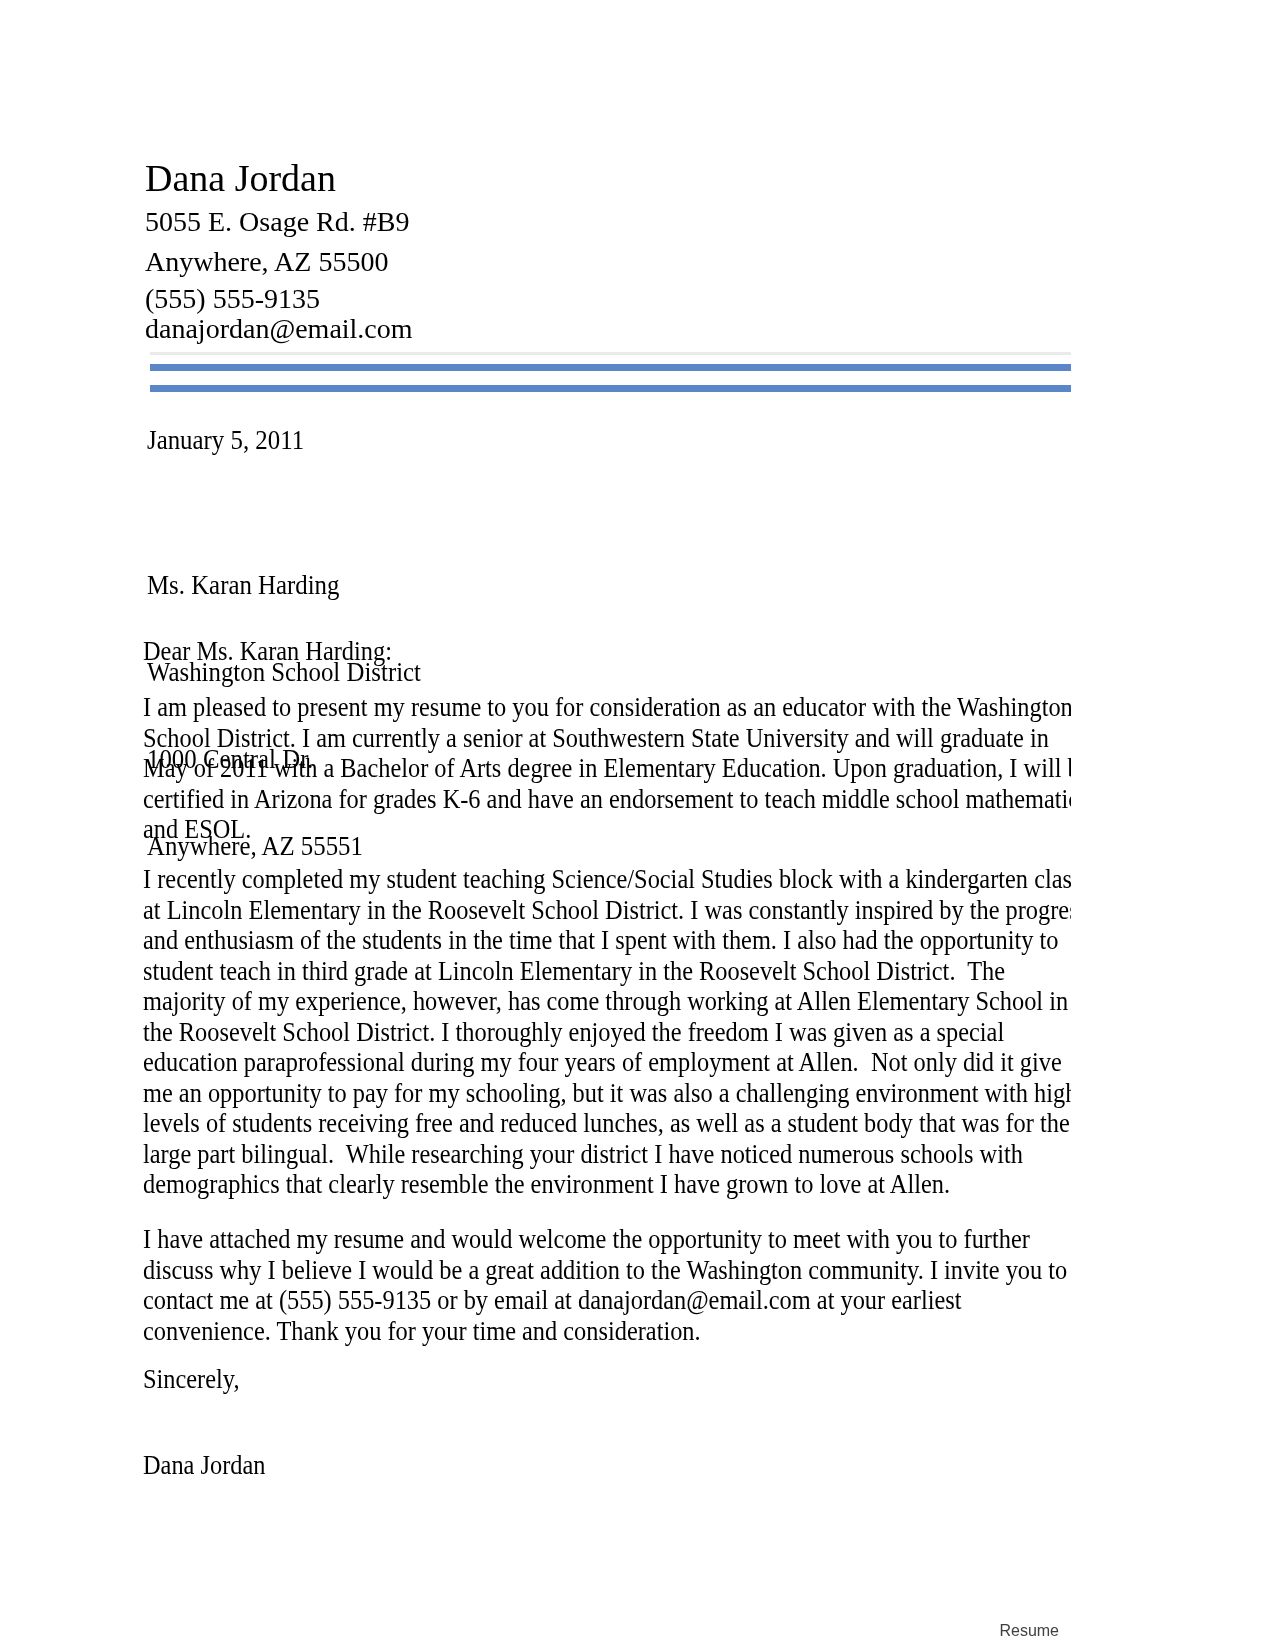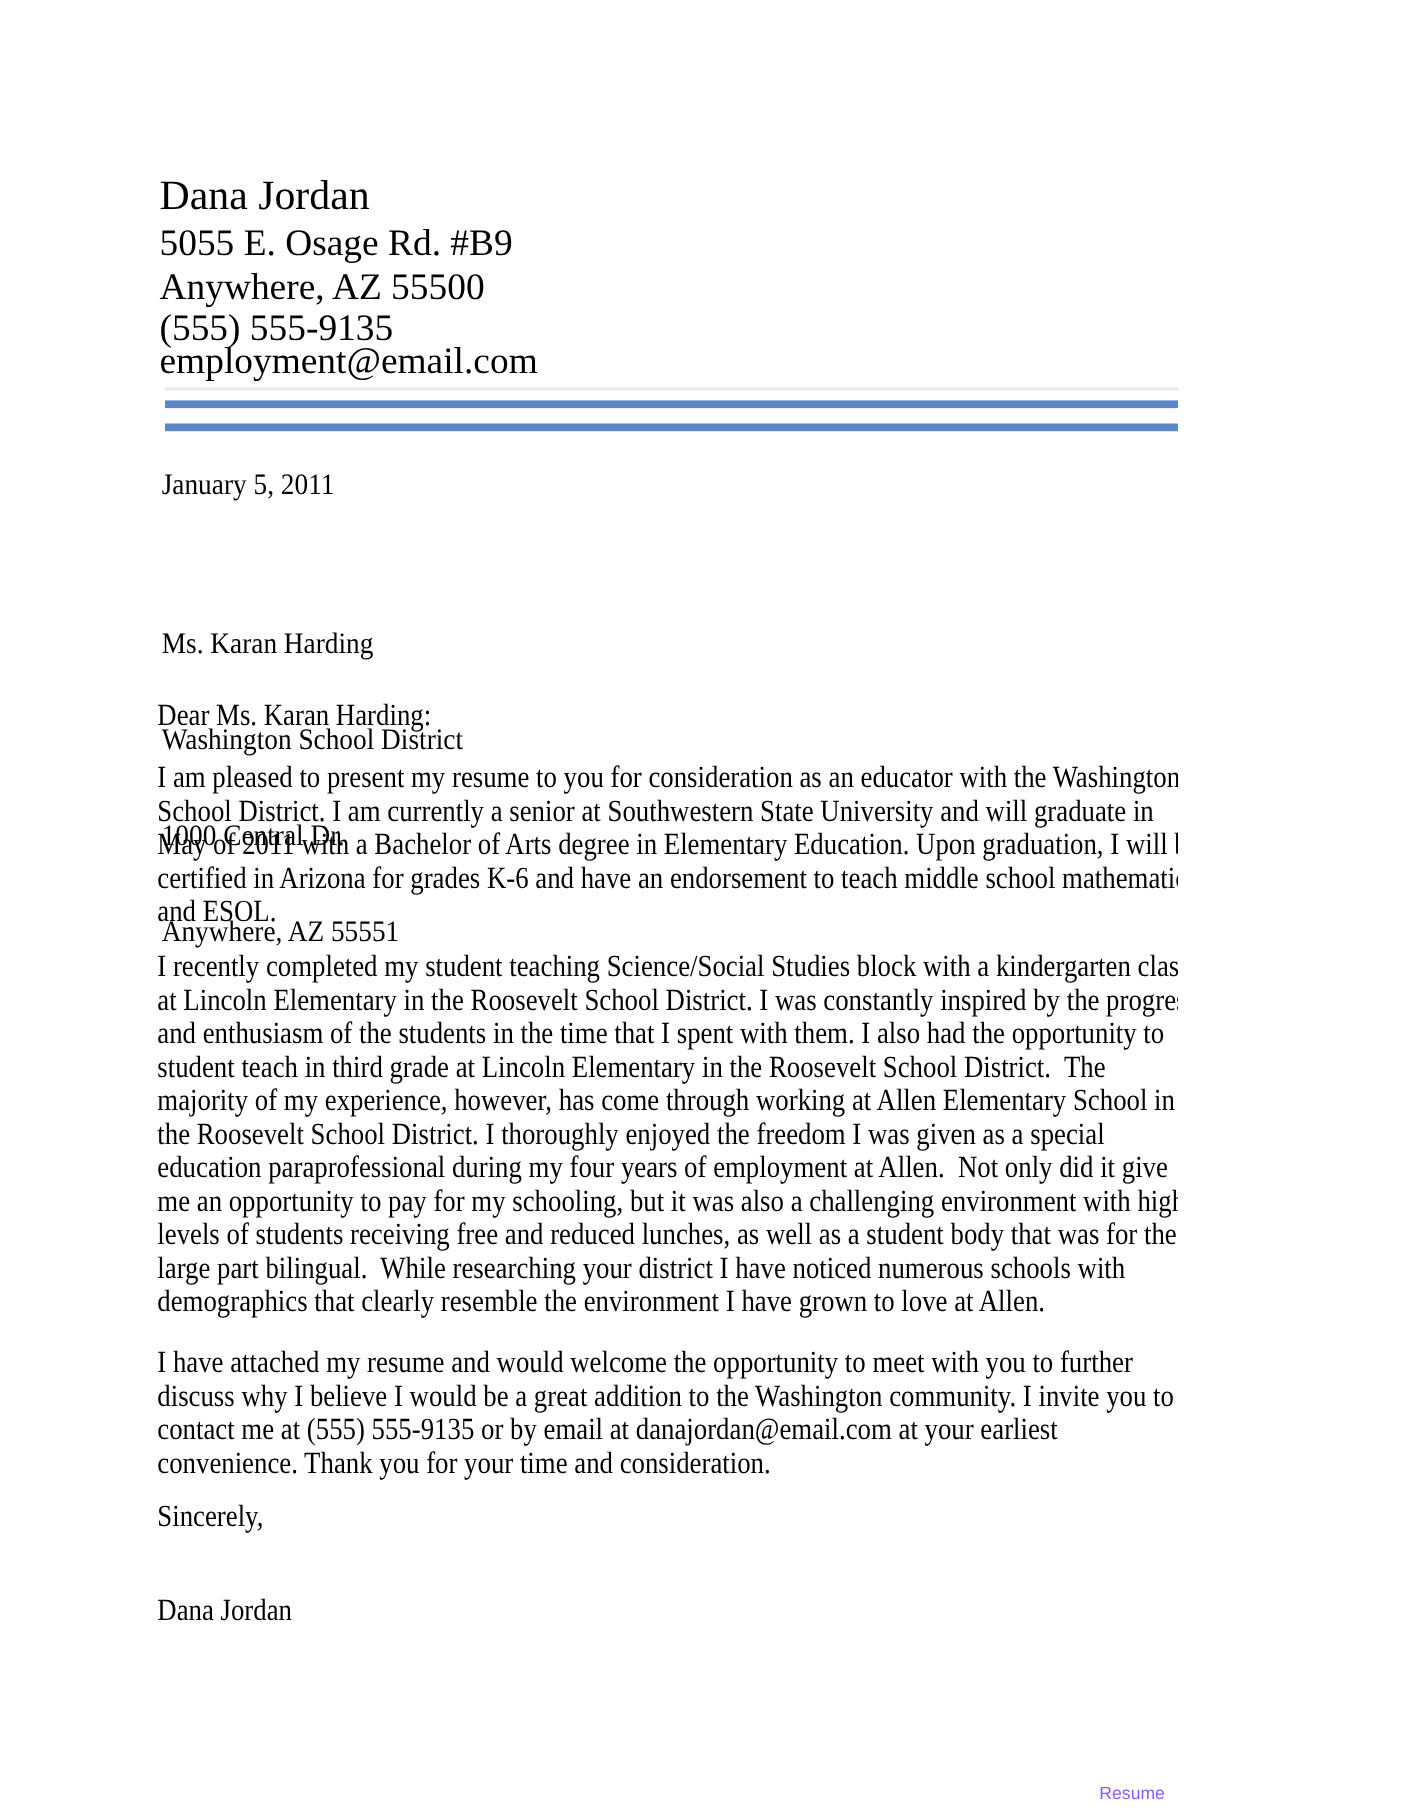--- a/index.html
+++ b/index.html
@@ -7,21 +7,21 @@
     position:relative;
     width:1071px;height:1650px;
     background:#ffffff;
     font-family:"Liberation Serif","DejaVu Serif",serif;
     color:#000000;
     overflow:hidden;
   }
   .abs{position:absolute;white-space:pre;}
   
   .sender-name{left:145px;top:157px;font-size:38px;line-height:42px;}
-  .addr{left:145px;font-size:34px;line-height:30px;}
+  .addr{left:145px;font-size:28px;line-height:30px;}
   .addr-1{top:207px;}
   .addr-2{top:247px;text-align:center;}
   .addr-3{top:284px;font-family:Liberation Serif, serif;}
   .addr-4{top:314px;}
   
   .rule{position:absolute;left:150px;width:1042px;}
   .rule-faint{top:352px;height:3px;}
   .rule-1{top:364px;height:7px;}
   .rule-2{top:385px;height:7px;}
   
@@ -33,33 +33,33 @@
   .salutation{left:143px;top:636px;font-size:28px;line-height:30.5px;}
   .para{left:143px;font-size:28px;line-height:30.5px;}
   .para-1{top:692px;}
   .para-2{top:864px;}
   .para-3{top:1224px;}
   .closing{left:143px;top:1364px;font-size:28px;line-height:30.5px;}
   .signature{left:143px;top:1450px;font-size:28px;line-height:30.5px;}
   .footer-label{
     position:absolute;right:12px;top:1622px;
     font-family:"Liberation Sans","DejaVu Sans",sans-serif;
-    font-size:16px;color:#8b5cf6;white-space:pre;
+    font-size:16px;color:#404040;white-space:pre;
   }
 </style>
 </head>
 <body>
 
 <div class="page">
 
   <div class="abs sender-name">Dana Jordan</div>
   <div class="abs addr addr-1">5055 E. Osage Rd. #B9</div>
   <div class="abs addr addr-2">Anywhere, AZ 55500</div>
   <div class="abs addr addr-3">(555) 555-9135</div>
-  <div class="abs addr addr-4">employment@email.com</div>
+  <div class="abs addr addr-4">danajordan@email.com</div>
 
   <div class="rule rule-faint" style="background: rgb(234, 234, 234);"></div>
   <div class="rule rule-1" style="background: rgb(91, 135, 200);"></div>
   <div class="rule rule-2" style="background: rgb(91, 135, 200);"></div>
 
   <div class="abs date semicond">January 5, 2011</div>
 
   <div class="abs recipient semicond">
     <div>Ms. Karan Harding</div>
     <div>Washington School District</div>

